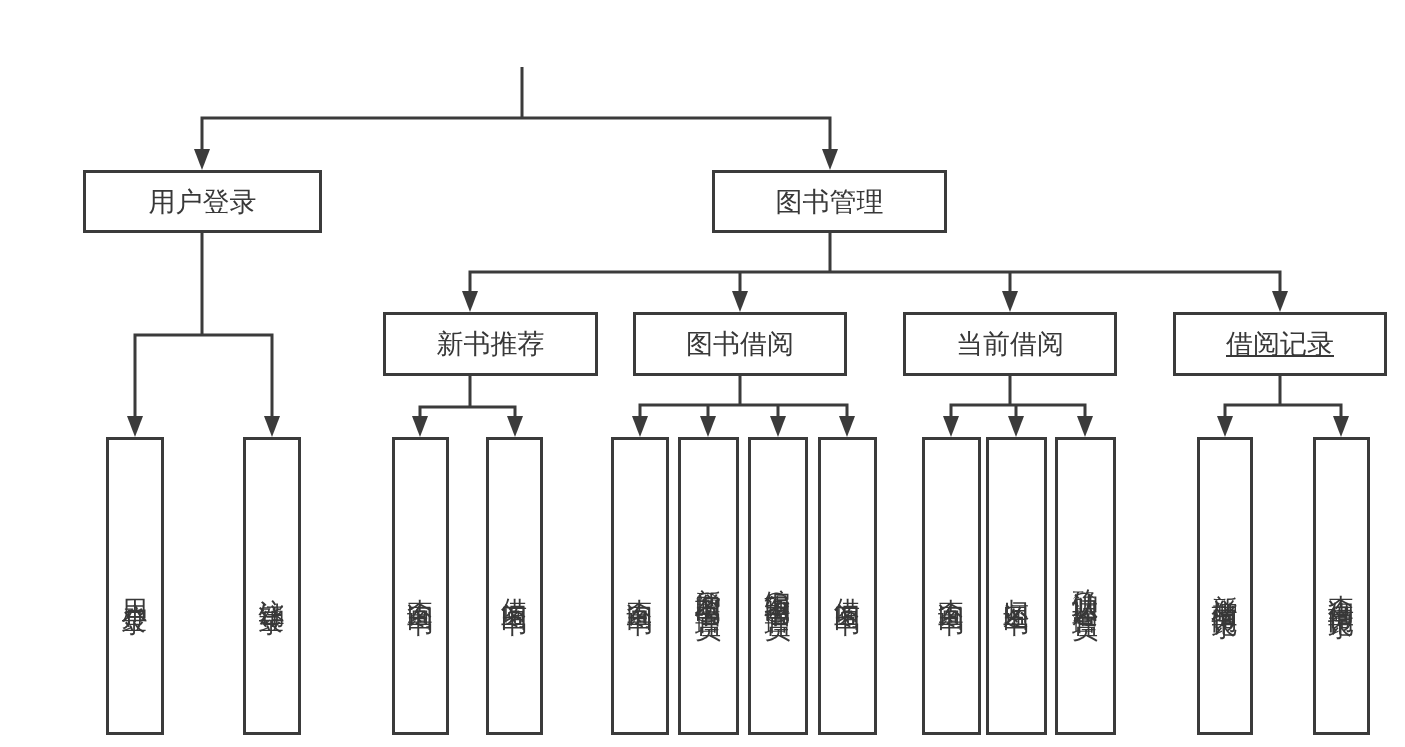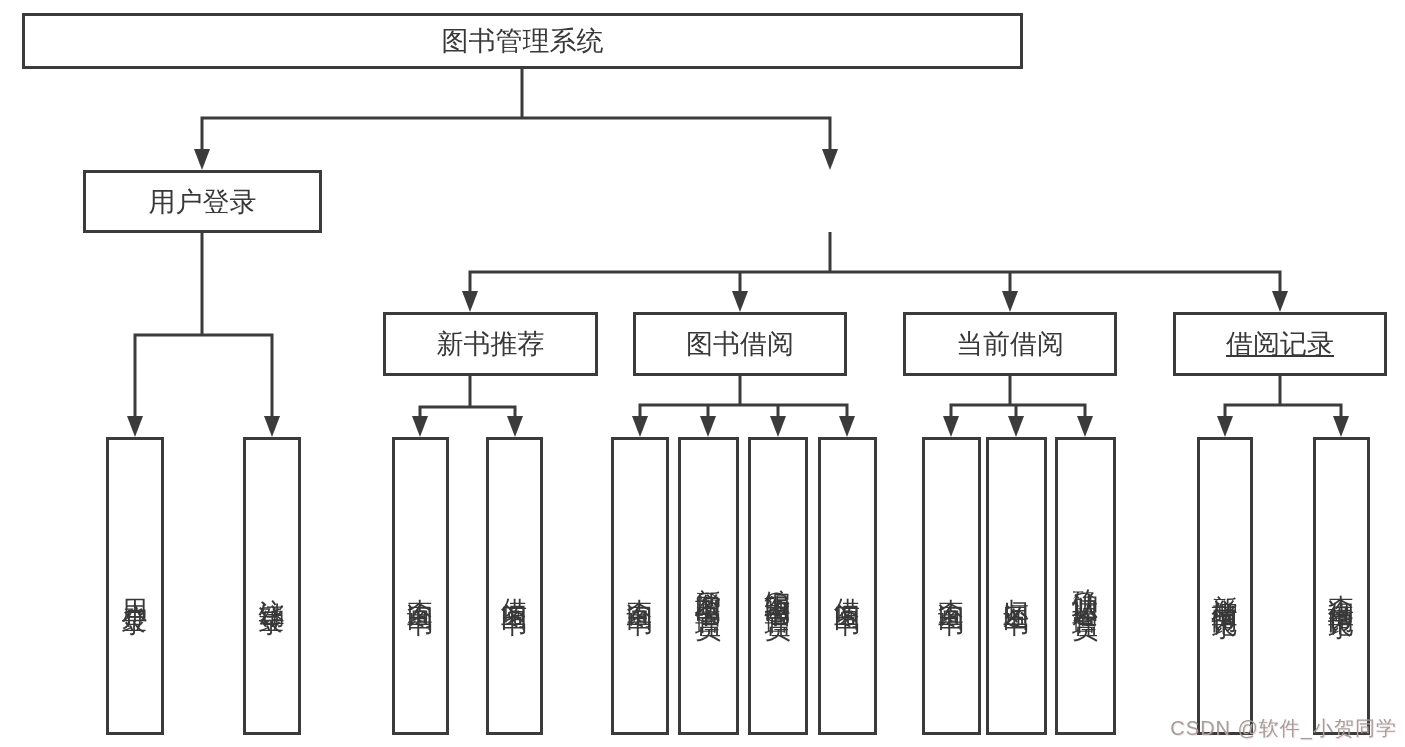--- a/index.html
+++ b/index.html
@@ -82,26 +82,26 @@
       <polygon points="770,416 786,416 778,437"></polygon>
       <polygon points="839,416 855,416 847,437"></polygon>
       <polygon points="943,416 959,416 951,437"></polygon>
       <polygon points="1008,416 1024,416 1016,437"></polygon>
       <polygon points="1077,416 1093,416 1085,437"></polygon>
       <polygon points="1217,416 1233,416 1225,437"></polygon>
       <polygon points="1333,416 1349,416 1341,437"></polygon>
     </g>
   </svg>
 
-  <div class="node" style="left:22px;top:13px;width:1001px;height:56px;">
-    <span class="root-title">图书管理系统</span>
-  </div>
 
   <div class="node" style="left:83px;top:170px;width:239px;height:63px;">
     <span>用户登录</span>
+  </div>
+  <div class="node" style="left:712px;top:170px;width:235px;height:63px;">
+    <span>图书管理</span>
   </div>
 
   <div class="node" style="left:363px;top:312px;width:215px;height:64px;margin-left:20px;">
     <span>新书推荐</span>
   </div>
   <div class="node" style="left:633px;top:312px;width:214px;height:64px;">
     <span>图书借阅</span>
   </div>
   <div class="node" style="left:903px;top:312px;width:214px;height:64px;">
     <span>当前借阅</span>
@@ -147,15 +147,14 @@
     <span class="vtext">确认归还（管理员）</span>
   </div>
 
   <div class="node leaf" style="left:1197px;top:437px;width:56px;height:298px;">
     <span class="vtext">新增借阅记录</span>
   </div>
   <div class="node leaf" style="left:1313px;top:437px;width:57px;height:298px;">
     <span class="vtext">查询借阅记录</span>
   </div>
 
-  <div class="watermark">CSDN @软件_小贺同学</div>
 
 </div>
 
 </body></html>

